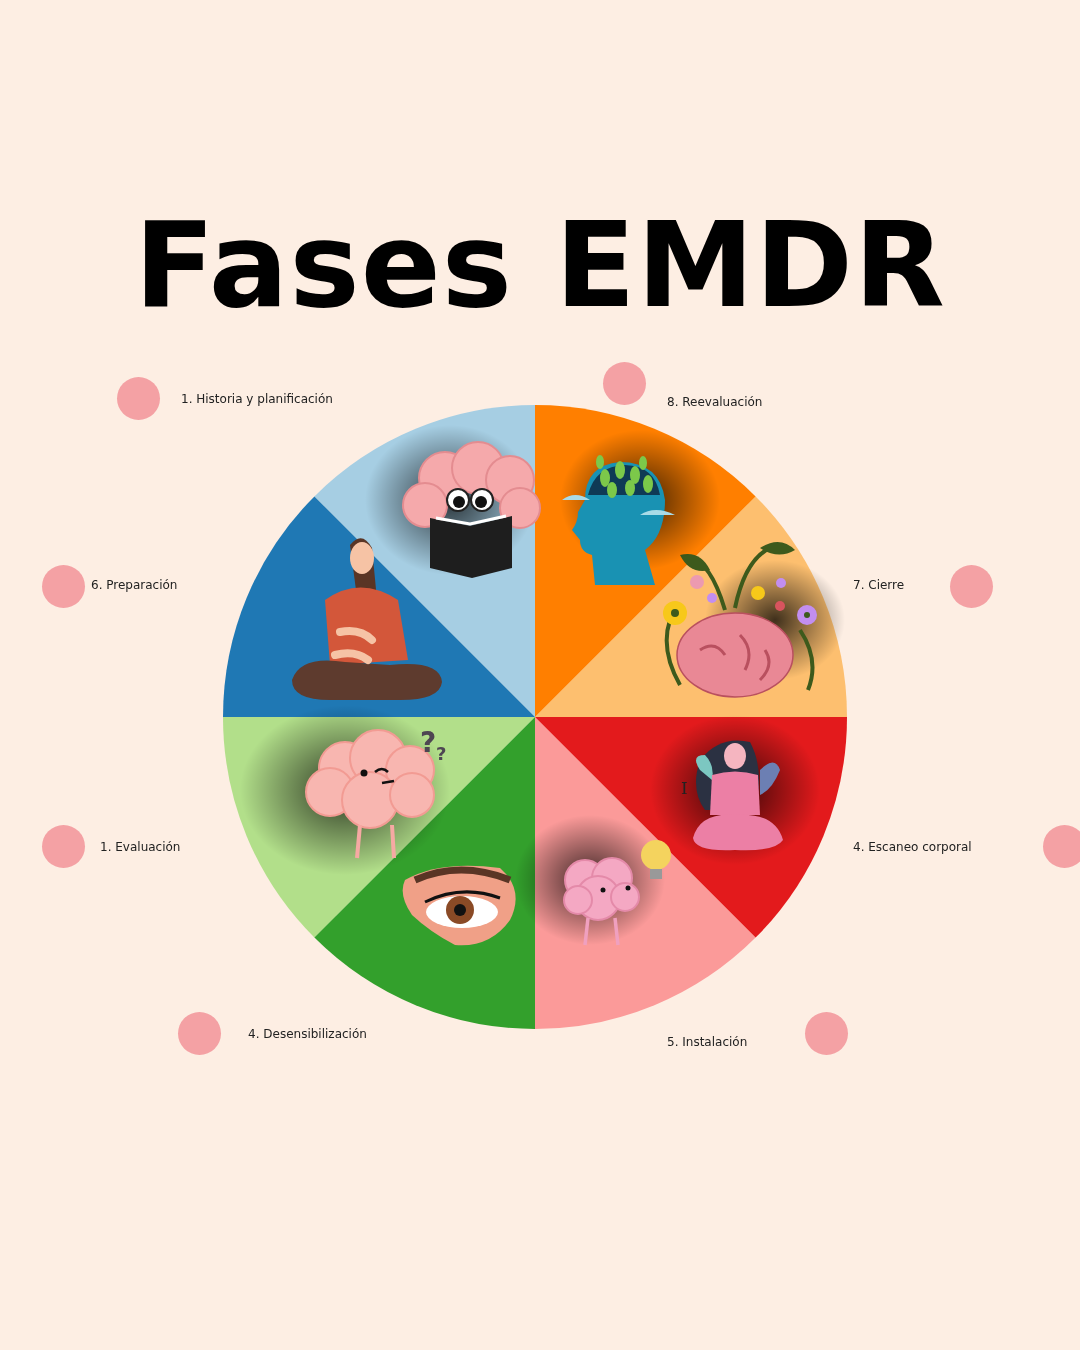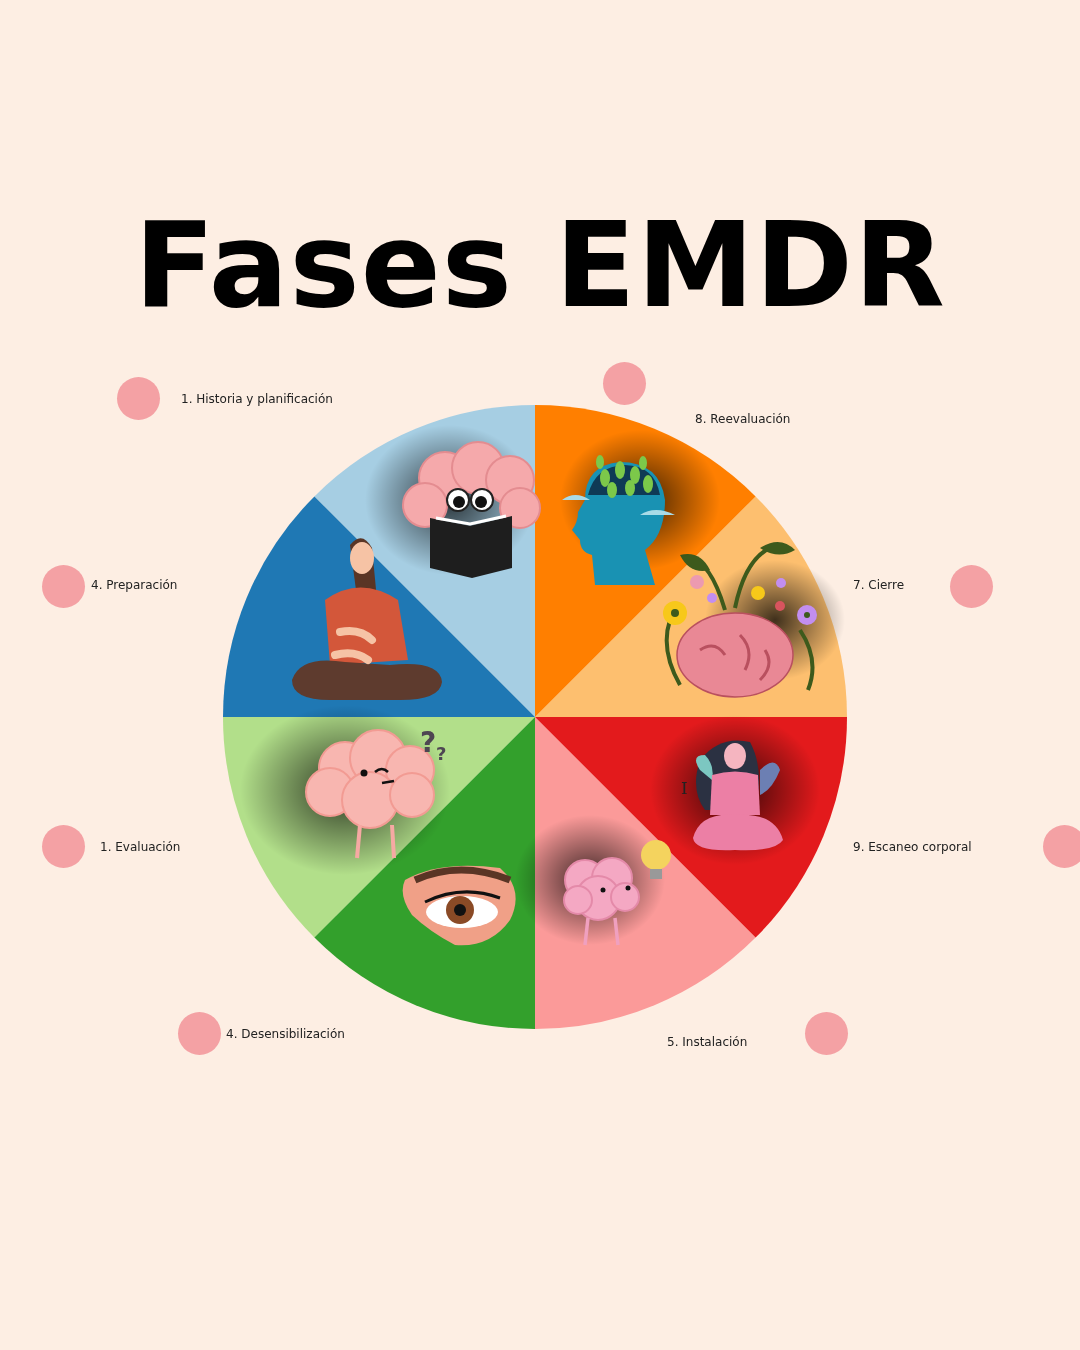--- a/index.html
+++ b/index.html
@@ -178,31 +178,31 @@
     </g>
     <path d="M562,500 Q575,490 590,500 Z" fill="#a9dbe7"></path>
     <path d="M640,515 Q655,505 675,515 Z" fill="#a9dbe7"></path>
   </g>
 </svg>
 
 <div class="dot" style="left:117px; top:377px;"></div>
 <div class="label" style="left:181px; top:389px;">1. Historia y planificación</div>
 
 <div class="dot" style="left:603px; top:362px;"></div>
-<div class="label" style="left:667px; top:409px;margin-left:28px;">8. Reevaluación</div>
+<div class="label" style="left:667px; top:392px;">8. Reevaluación</div>
 
 <div class="dot" style="left:42px; top:565px;"></div>
-<div class="label" style="left:91px; top:575px;">4. Preparación</div>
+<div class="label" style="left:91px; top:575px;">6. Preparación</div>
 
 <div class="label" style="left:853px; top:575px;text-align:center;">7. Cierre</div>
 <div class="dot" style="left:950px; top:565px;"></div>
 
 <div class="dot" style="left:42px; top:825px;"></div>
 <div class="label" style="left:100px; top:837px;">1. Evaluación</div>
 
-<div class="label" style="left:853px; top:837px;">9. Escaneo corporal</div>
+<div class="label" style="left:853px; top:837px;">4. Escaneo corporal</div>
 <div class="dot" style="left:1043px; top:825px;"></div>
 
 <div class="dot" style="left:178px; top:1012px;"></div>
-<div class="label" style="left:226px; top:1024px;">4. Desensibilización</div>
+<div class="label" style="left:248px; top:1024px;">4. Desensibilización</div>
 
 <div class="label" style="left:667px; top:1032px;">5. Instalación</div>
 <div class="dot" style="left:805px; top:1012px;"></div>
 
 </body></html>

